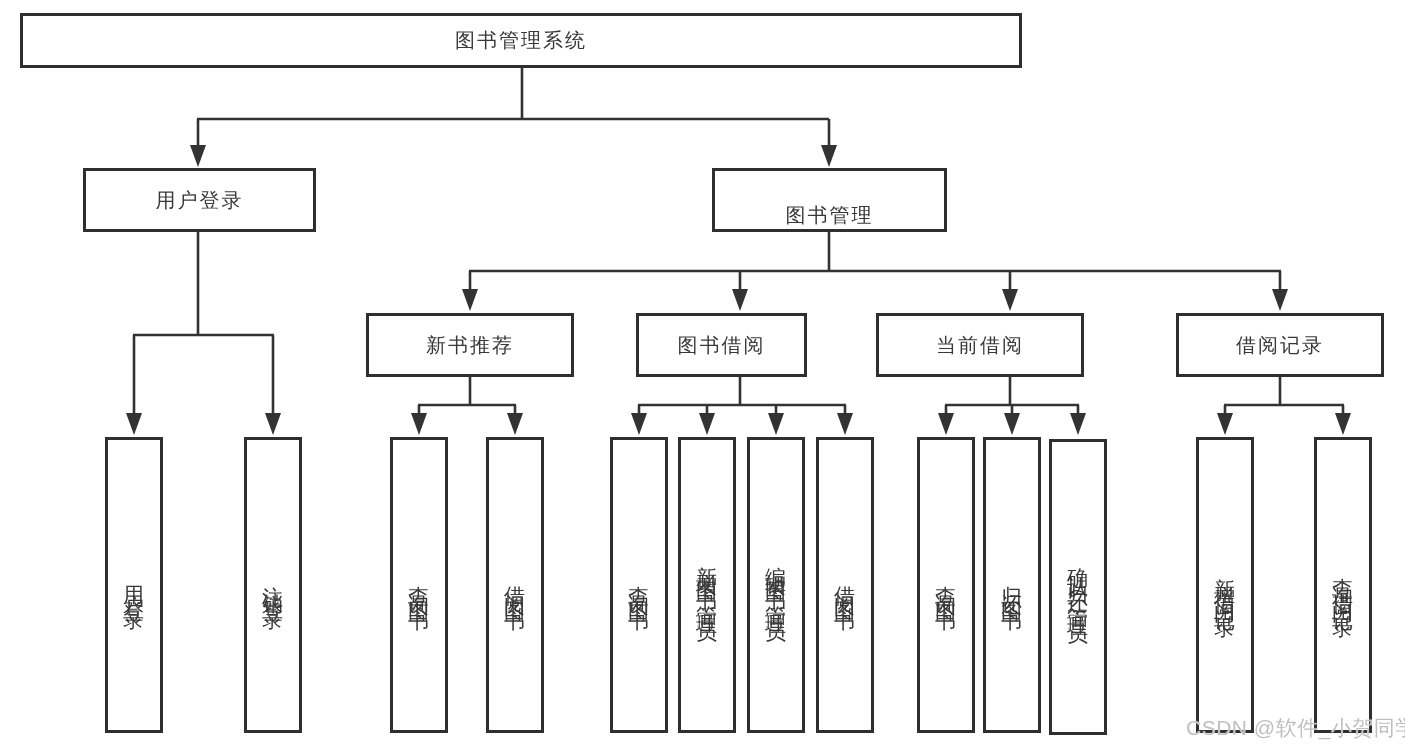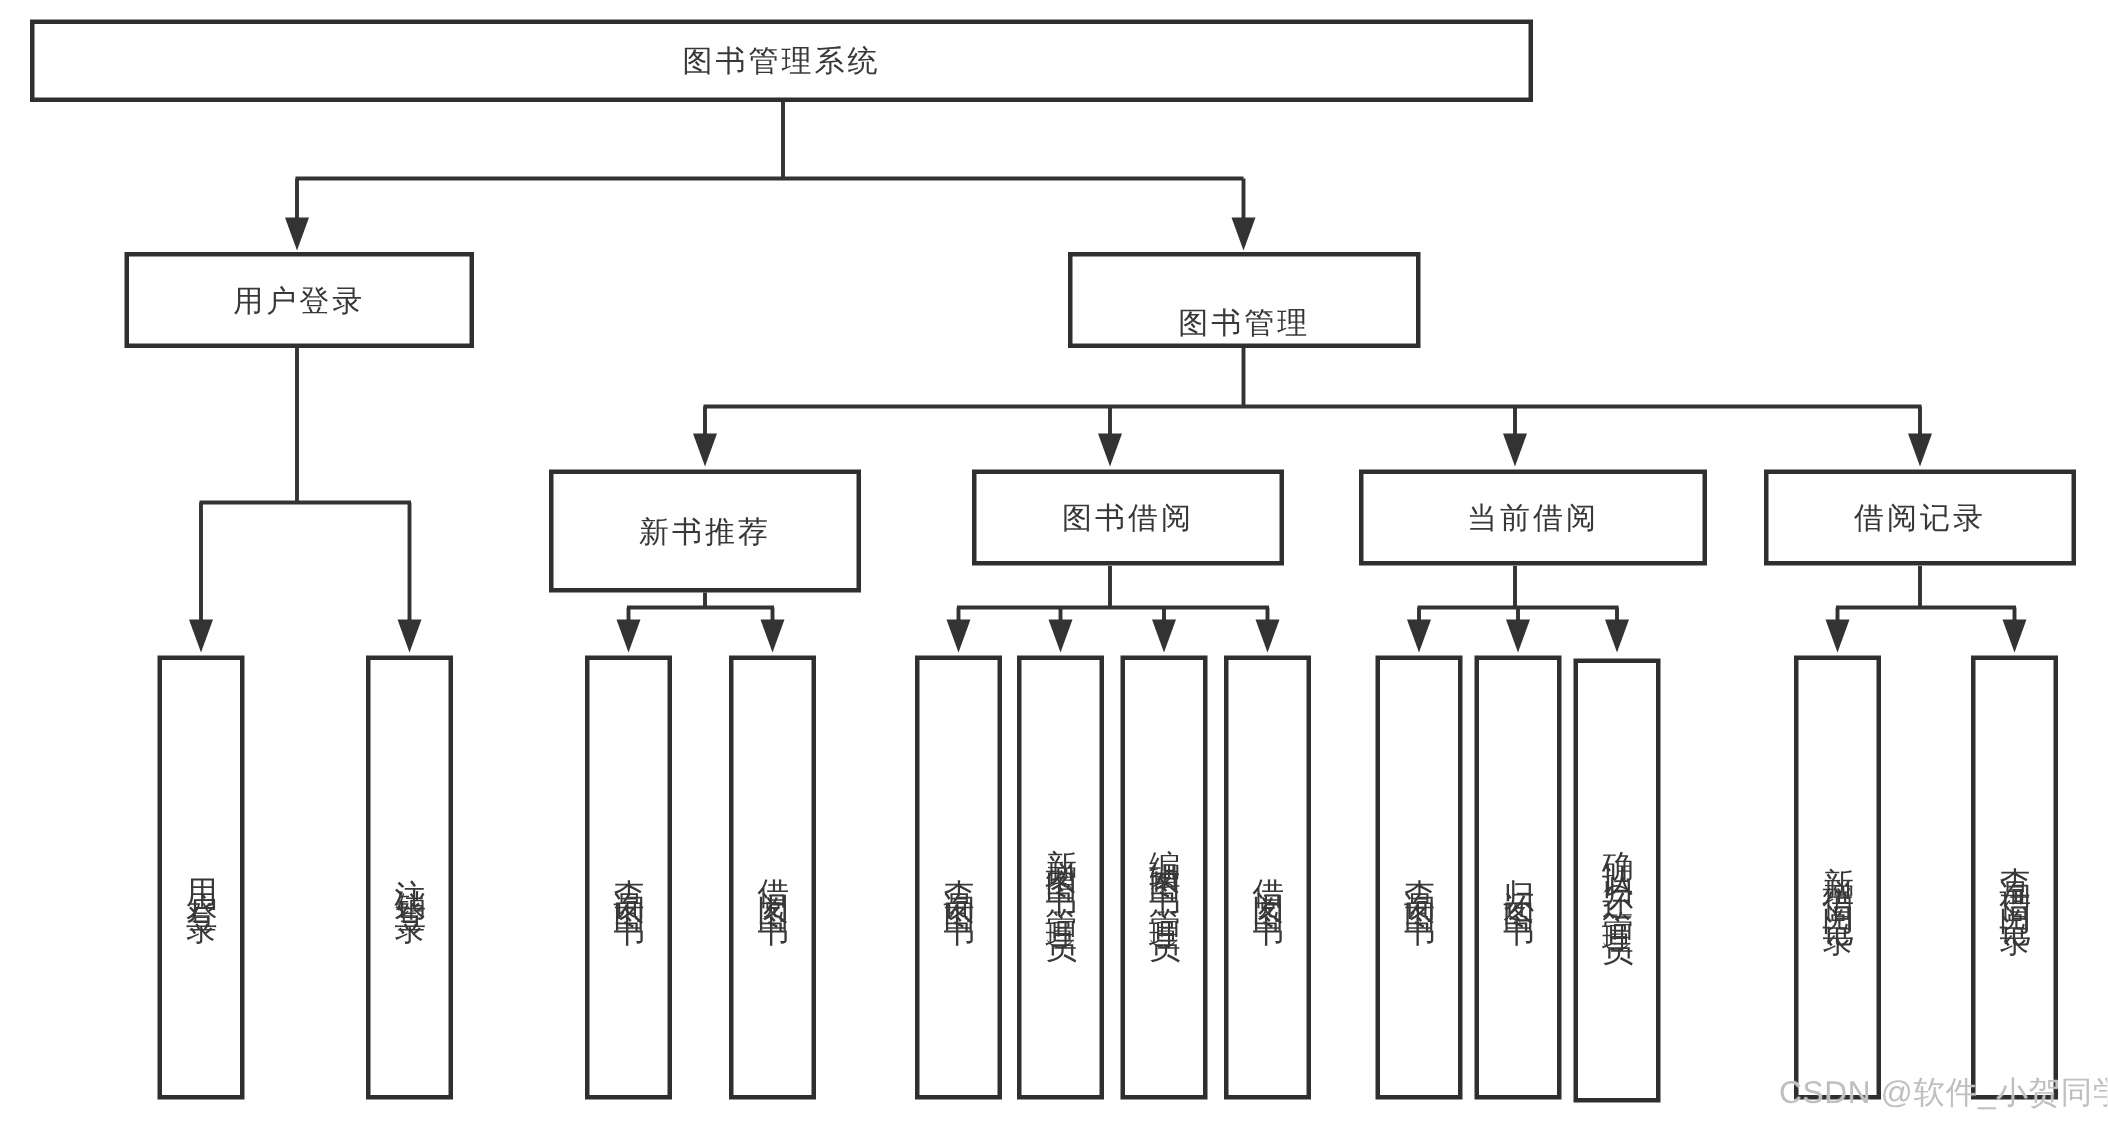--- a/index.html
+++ b/index.html
@@ -83,27 +83,27 @@
     <span>图书管理系统</span>
   </div>
 
   <div class="box h-box" style="left:83px; top:168px; width:233px; height:64px;">
     <span>用户登录</span>
   </div>
   <div class="box h-box" style="left:712px; top:168px; width:235px; height:64px;align-items:flex-end;">
     <span>图书管理</span>
   </div>
 
-  <div class="box h-box" style="left:366px; top:313px; width:208px; height:82px;">
+  <div class="box h-box" style="left:366px; top:313px; width:208px; height:64px;">
     <span>新书推荐</span>
   </div>
-  <div class="box h-box" style="left:636px; top:313px; width:208px; height:64px;margin-left:12px;">
+  <div class="box h-box" style="left:636px; top:313px; width:171px; height:64px;">
     <span>图书借阅</span>
   </div>
-  <div class="box h-box" style="left:906px; top:313px; width:232px; height:64px;">
+  <div class="box h-box" style="left:876px; top:313px; width:208px; height:64px;">
     <span>当前借阅</span>
   </div>
   <div class="box h-box" style="left:1176px; top:313px; width:208px; height:64px;">
     <span>借阅记录</span>
   </div>
 
   <div class="box v-box" style="left:105px; top:437px; width:58px; height:296px;">
     <span>用户登录</span>
   </div>
   <div class="box v-box" style="left:244px; top:437px; width:58px; height:296px;">

